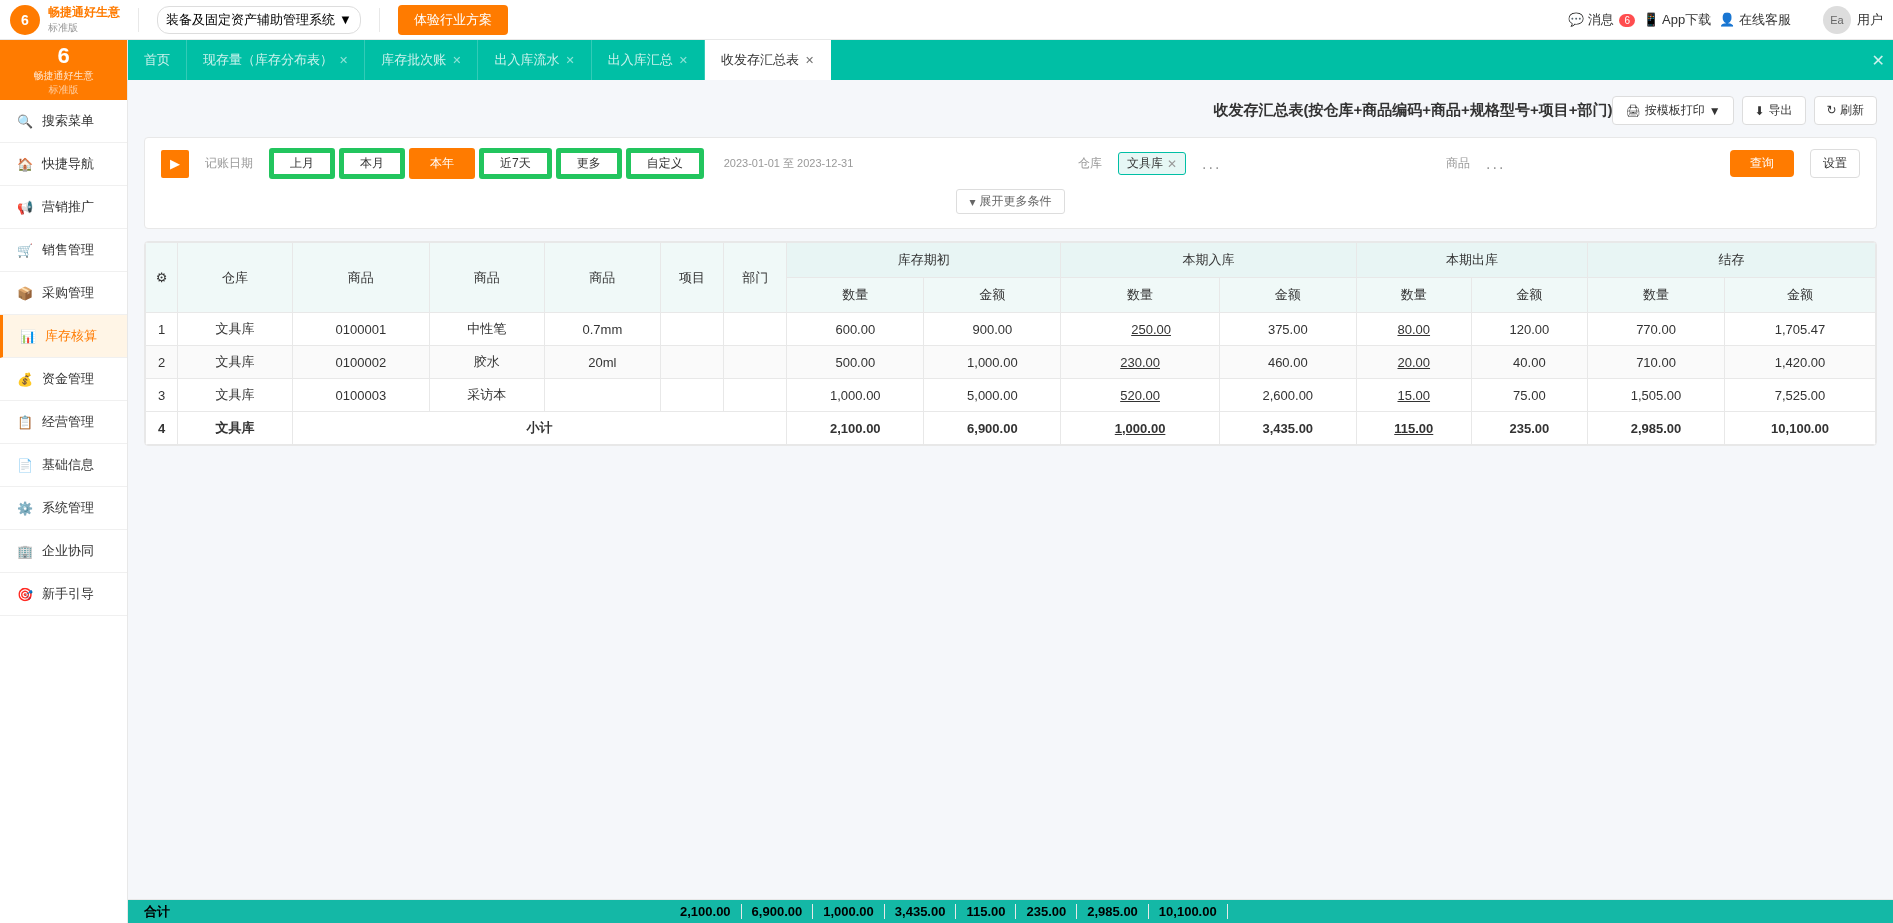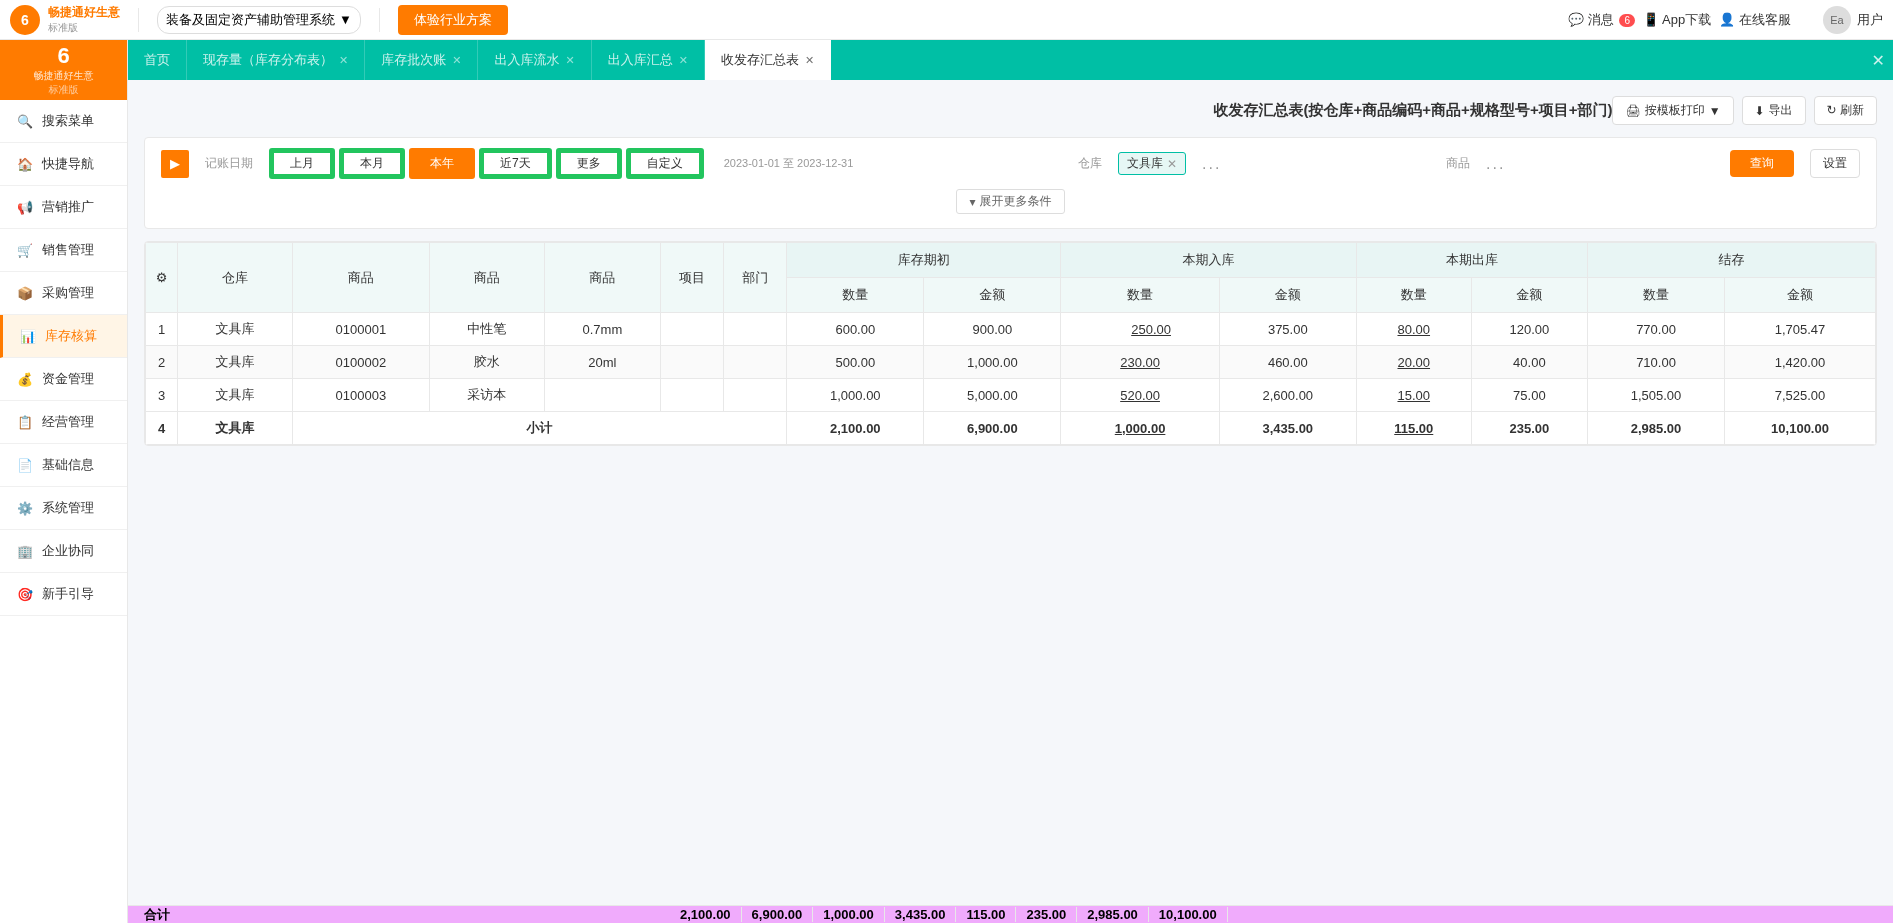--- a/index.html
+++ b/index.html
@@ -62,21 +62,21 @@
     table { width: 100%; border-collapse: collapse; font-size: 13px; }
     thead tr { background: #f0f9f8; }
     th { padding: 8px 3px; text-align: center; border: 1px solid #e8e8e8; font-weight: normal; color: #333; white-space: nowrap; }
     td { padding: 7px 10px; text-align: center; border: 1px solid #e8e8e8; color: #333; white-space: nowrap; }
     tr:nth-child(even) td { background: #fafafa; }
     .th-group { background: #e8f5f4; }
     .bold-row td { font-weight: bold; background: #fff !important; }
     .gear-col { width: 32px; }
 
     
-    .bottom-bar { height: 18px; background: #f0abfc; border-top: 1px solid #e8e8e8; display: flex; align-items: center; padding: 0 16px; font-size: 13px; font-weight: bold; }
+    .bottom-bar { height: 24px; background: #14b8a6; border-top: 1px solid #e8e8e8; display: flex; align-items: center; padding: 0 16px; font-size: 13px; font-weight: bold; }
     .total-label { margin-right: 20px; }
     .total-values { display: flex; gap: 0; }
     .total-cell { padding: 0 10px; border-right: 1px solid #e8e8e8; }
   </style>
 </head>
 <body>
 
 <div class="app-container">
 
   <div class="top-bar">

